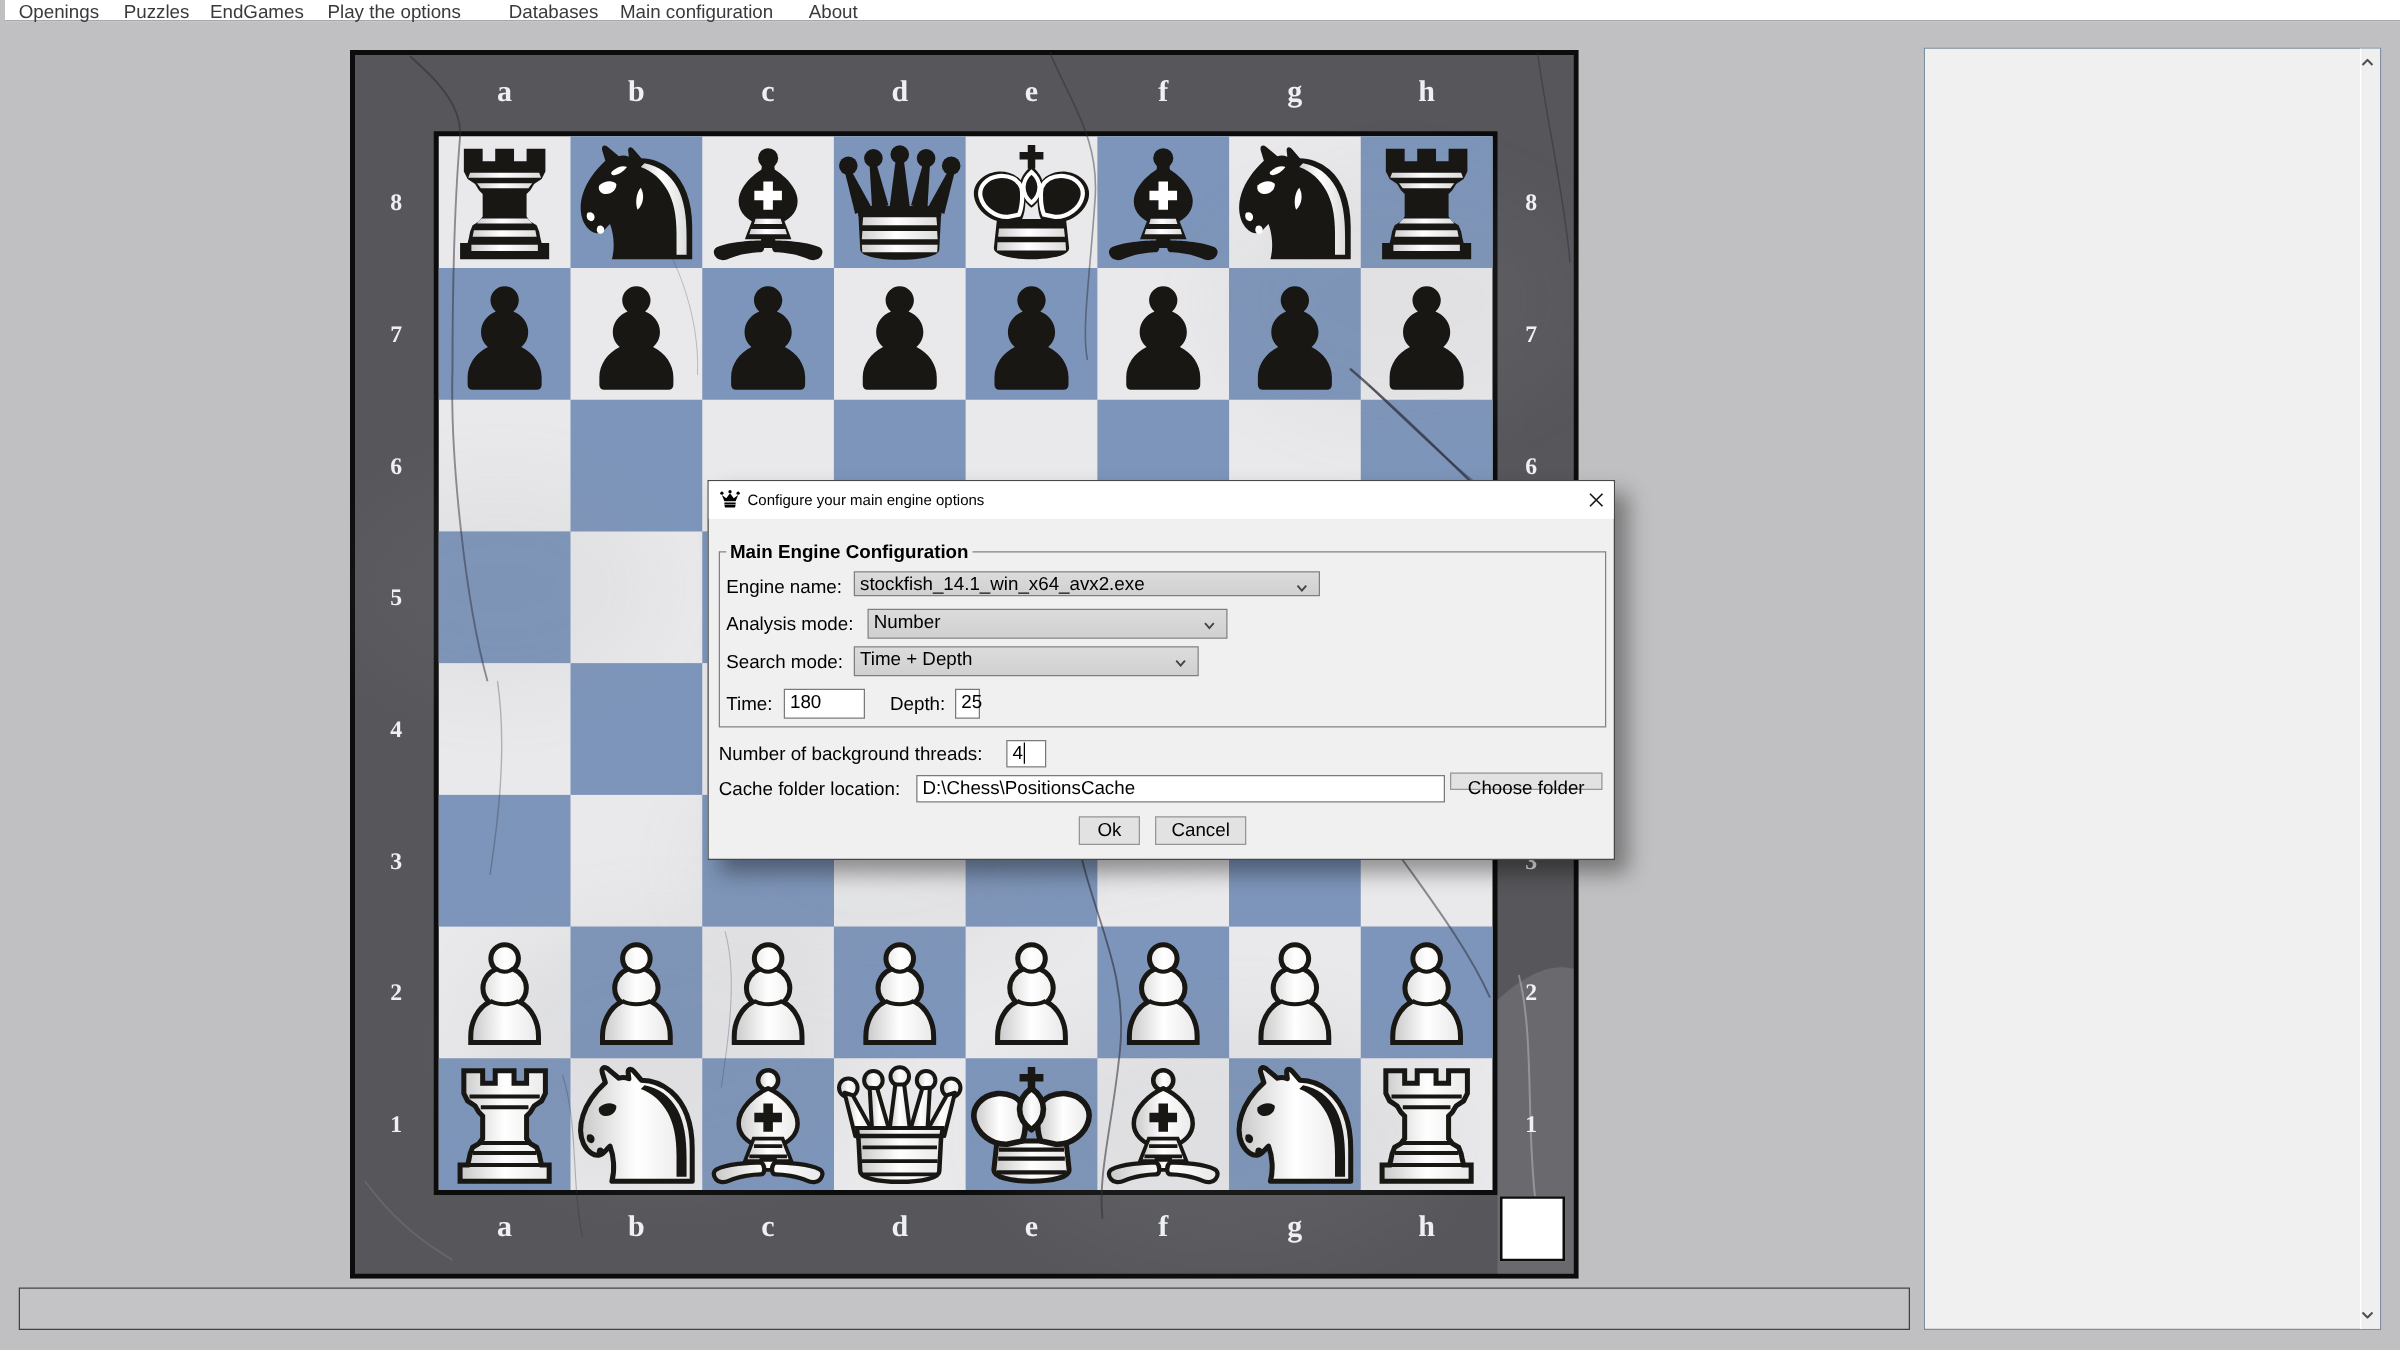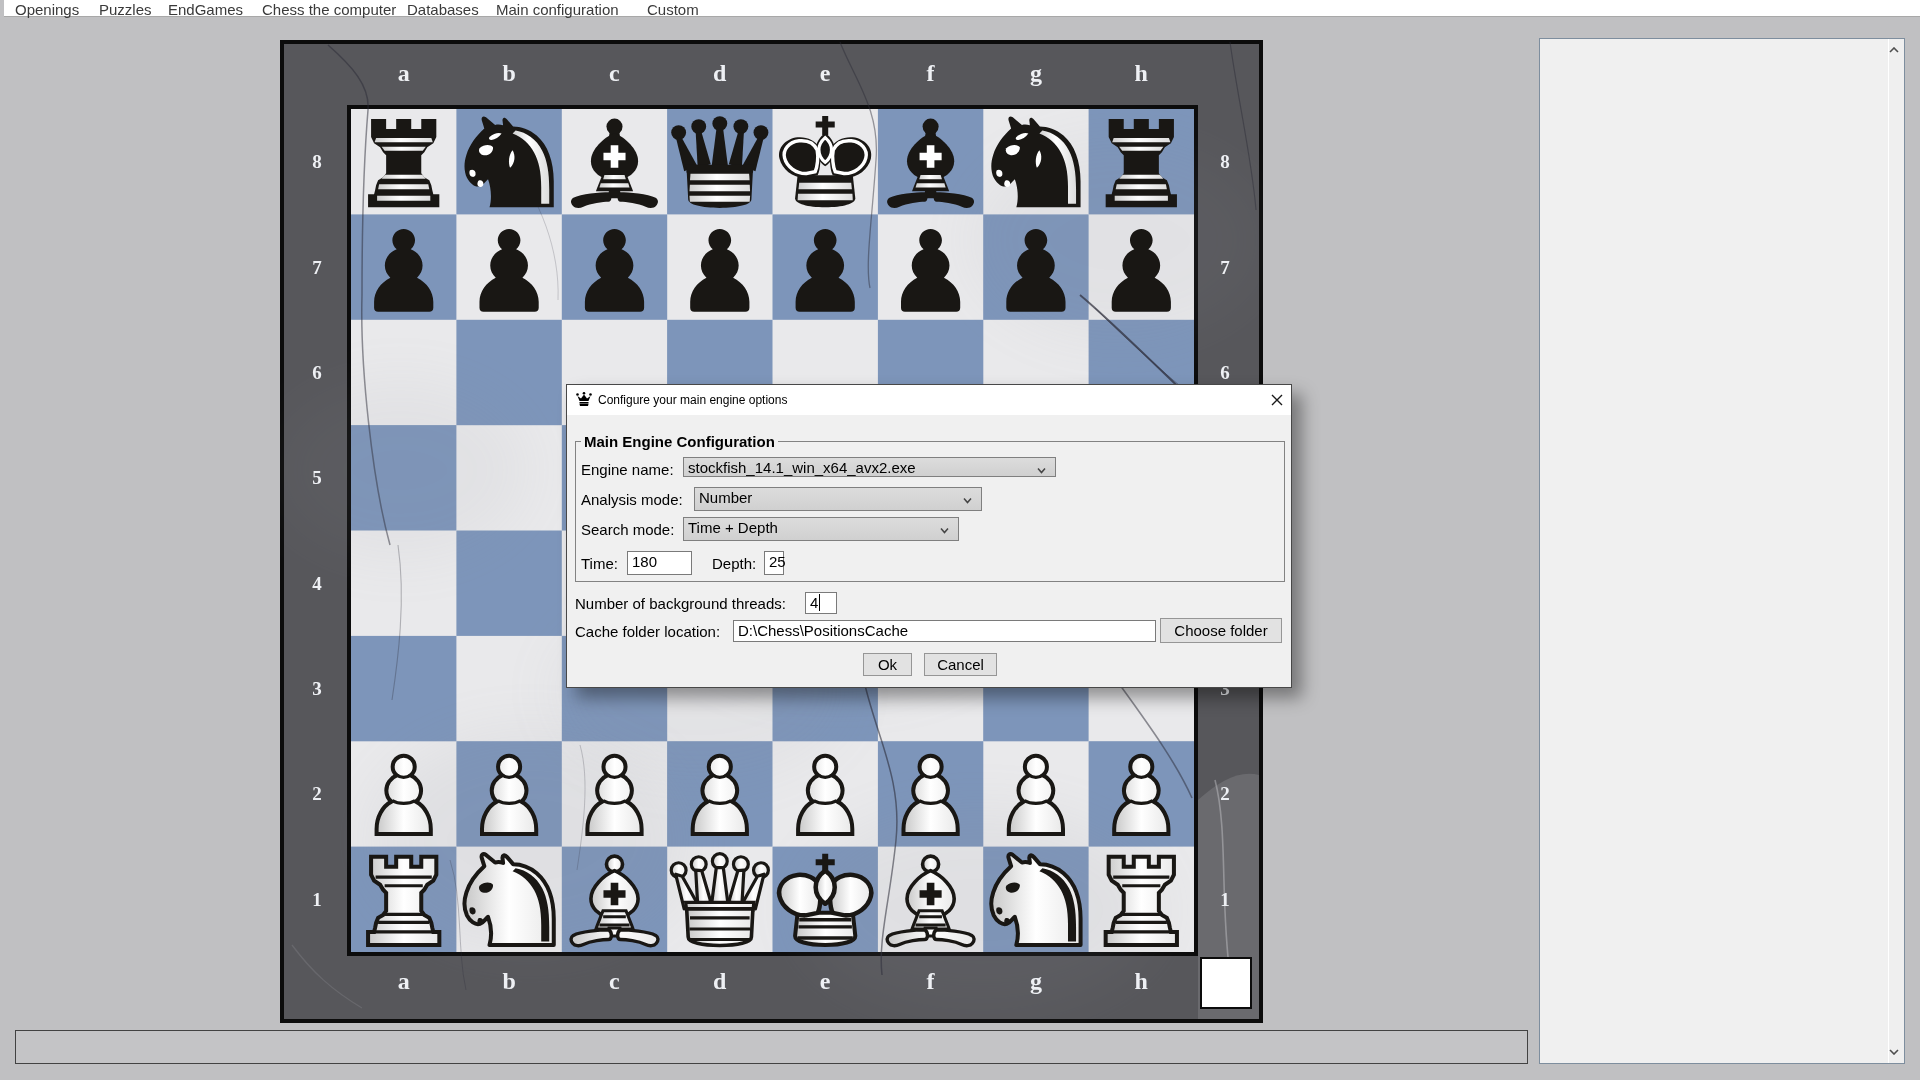--- a/index.html
+++ b/index.html
@@ -277,24 +277,24 @@
     </svg>
  <svg style="position:absolute;right:5px;bottom:8px" width="10" height="6" viewBox="0 0 10 6">
       <path d="M1,1 L5,5 L9,1" stroke="#4e4e4e" stroke-width="1.6" fill="none"></path>
     </svg>
 </div>
 <div id="statusbar"></div>
 <div id="menubar">
 <span class="mi" style="left:11px">Openings</span>
 <span class="mi" style="left:95px">Puzzles</span>
 <span class="mi" style="left:164px">EndGames</span>
-<span class="mi" style="left:258px">Chess the computer</span>
+<span class="mi" style="left:258px">Play the options</span>
 <span class="mi" style="left:403px">Databases</span>
 <span class="mi" style="left:492px">Main configuration</span>
-<span class="mi" style="left:643px">Custom</span>
+<span class="mi" style="left:643px">About</span>
 </div>
 
 <div style="position:absolute;left:1200px;top:957px;width:52px;height:52px;background:#fff;border:2.5px solid #0c0c0c"></div>
 <div id="dialog">
  <div id="dtitle"></div>
  <svg style="position:absolute;left:9px;top:7px" width="16" height="15" viewBox="0 0 16 15">
    <path d="M1.5,4 L3.5,9 L12.5,9 L14.5,4 L11,6.5 L8,2.5 L5,6.5 Z" fill="#000"></path>
    <rect x="3.5" y="10" width="9" height="1.6" fill="#000"></rect>
    <path d="M3.5,12 L4,14 L12,14 L12.5,12 Z" fill="#000"></path>
    <circle cx="1.5" cy="2.5" r="1.3" fill="#000"></circle>
@@ -323,16 +323,16 @@
         <path d="M1,2.5 L4.5,6.5 L8,2.5" stroke="#444" stroke-width="1.5" fill="none"></path>
       </svg></div>
  <div class="lbl" style="left:14px;top:170px">Time:</div>
  <div class="inp" style="left:60px;top:166px;width:65px;height:24px"><span>180</span></div>
  <div class="lbl" style="left:145px;top:170px">Depth:</div>
  <div class="inp" style="left:197px;top:166px;width:20px;height:24px"><span>25</span></div>
  <div class="lbl" style="left:8px;top:210px">Number of background threads:</div>
  <div class="inp" style="left:238px;top:207px;width:32px;height:22px"><span>4</span><span style="border-left:1px solid #000;margin-left:1px"></span></div>
  <div class="lbl" style="left:8px;top:238px">Cache folder location:</div>
  <div class="inp" style="left:166px;top:235px;width:423px;height:22px"><span>D:\Chess\PositionsCache</span></div>
- <div class="btn" style="left:593px;top:233px;width:122px;height:25px;line-height:23px">Choose folder</div>
+ <div class="btn" style="left:593px;top:233px;width:122px;height:14px;line-height:23px">Choose folder</div>
  <div class="btn" style="left:296px;top:268px;width:49px;height:23px;line-height:21px">Ok</div>
  <div class="btn" style="left:357px;top:268px;width:73px;height:23px;line-height:21px">Cancel</div>
 </div>
 
 </body></html>

